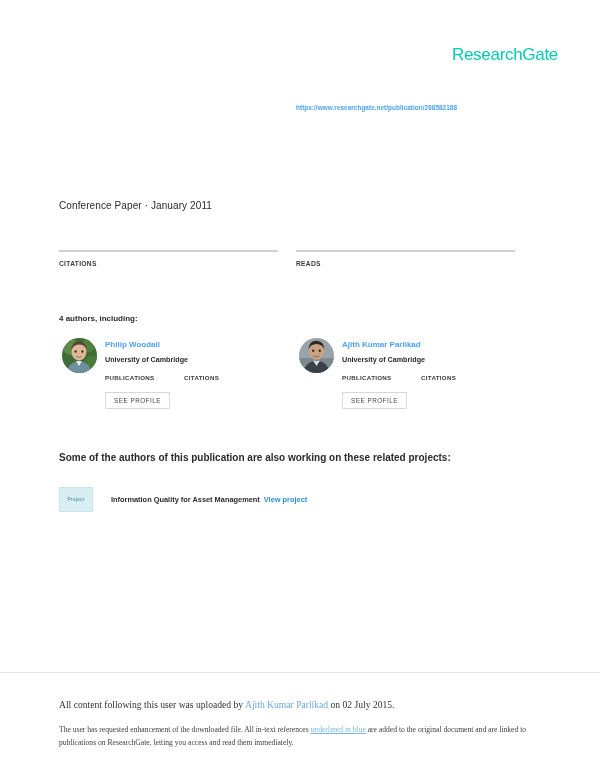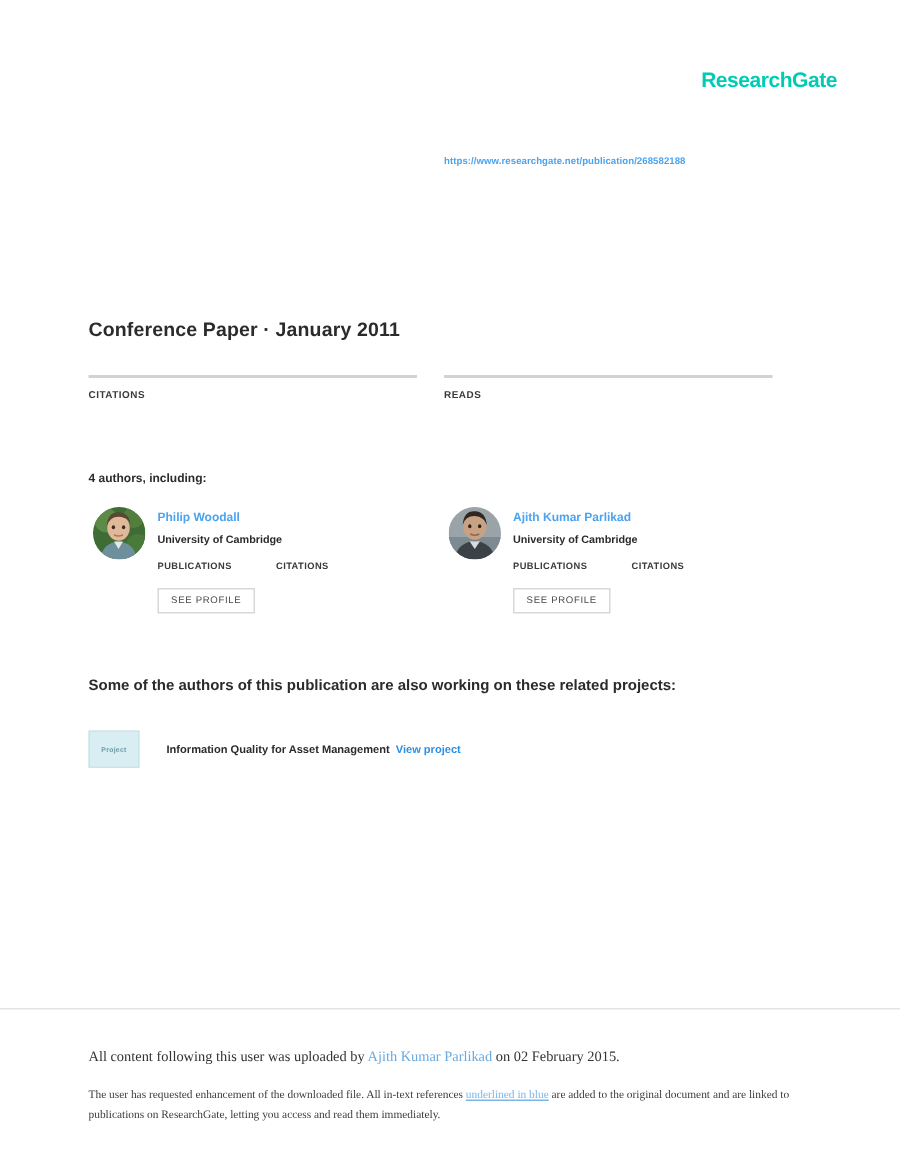--- a/index.html
+++ b/index.html
@@ -33,22 +33,22 @@
     background: #ffffff;
     filter: blur(0.45px);
     -webkit-filter: blur(0.45px);
   }
 
   
   .rg-logo {
     position: absolute;
     right: 42px;
     top: 45px;
-    font-size: 14px;
-    font-weight: bold;
+    font-size: 17px;
+    font-weight: normal;
     letter-spacing: -0.3px;
     color: #00ccb4;
     white-space: nowrap;
     padding-left: 44px;
   }
 
   .pub-url {
     position: absolute;
     left: 296px;
     top: 104px;
@@ -56,23 +56,23 @@
     font-weight: bold;
     letter-spacing: 0.05px;
     color: #4ca3ee;
     white-space: nowrap;
   }
 
   
   .paper-type {
     position: absolute;
     left: 59px;
-    top: 212px;
-    font-size: 13px;
-    font-weight: bold;
+    top: 200px;
+    font-size: 10px;
+    font-weight: normal;
     color: #2b2b2b;
     letter-spacing: 0.1px;
     white-space: nowrap;
   }
 
   
   .stat-block {
     position: absolute;
     width: 219px;
   }
@@ -353,20 +353,20 @@
       </div>
     </div>
 
 
   </div>
 
   <div class="footer-sep"></div>
 
   <div class="footer">
     <div class="footer-line1">
-      <span>All content following this user was uploaded by </span><span class="footer-link">Ajith Kumar Parlikad</span><span> on 02 February 2015.</span>
+      <span>All content following this user was uploaded by </span><span class="footer-link">Ajith Kumar Parlikad</span><span> on 02 July 2015.</span>
     </div>
     <div class="footer-para">
       <span>The user has requested enhancement of the downloaded file. All in-text references </span><span class="ul-blue">underlined in blue</span><span> are added to the original document and are linked to publications on ResearchGate, letting you access and read them immediately.</span>
     </div>
   </div>
 
 </div>
 
 </body></html>

